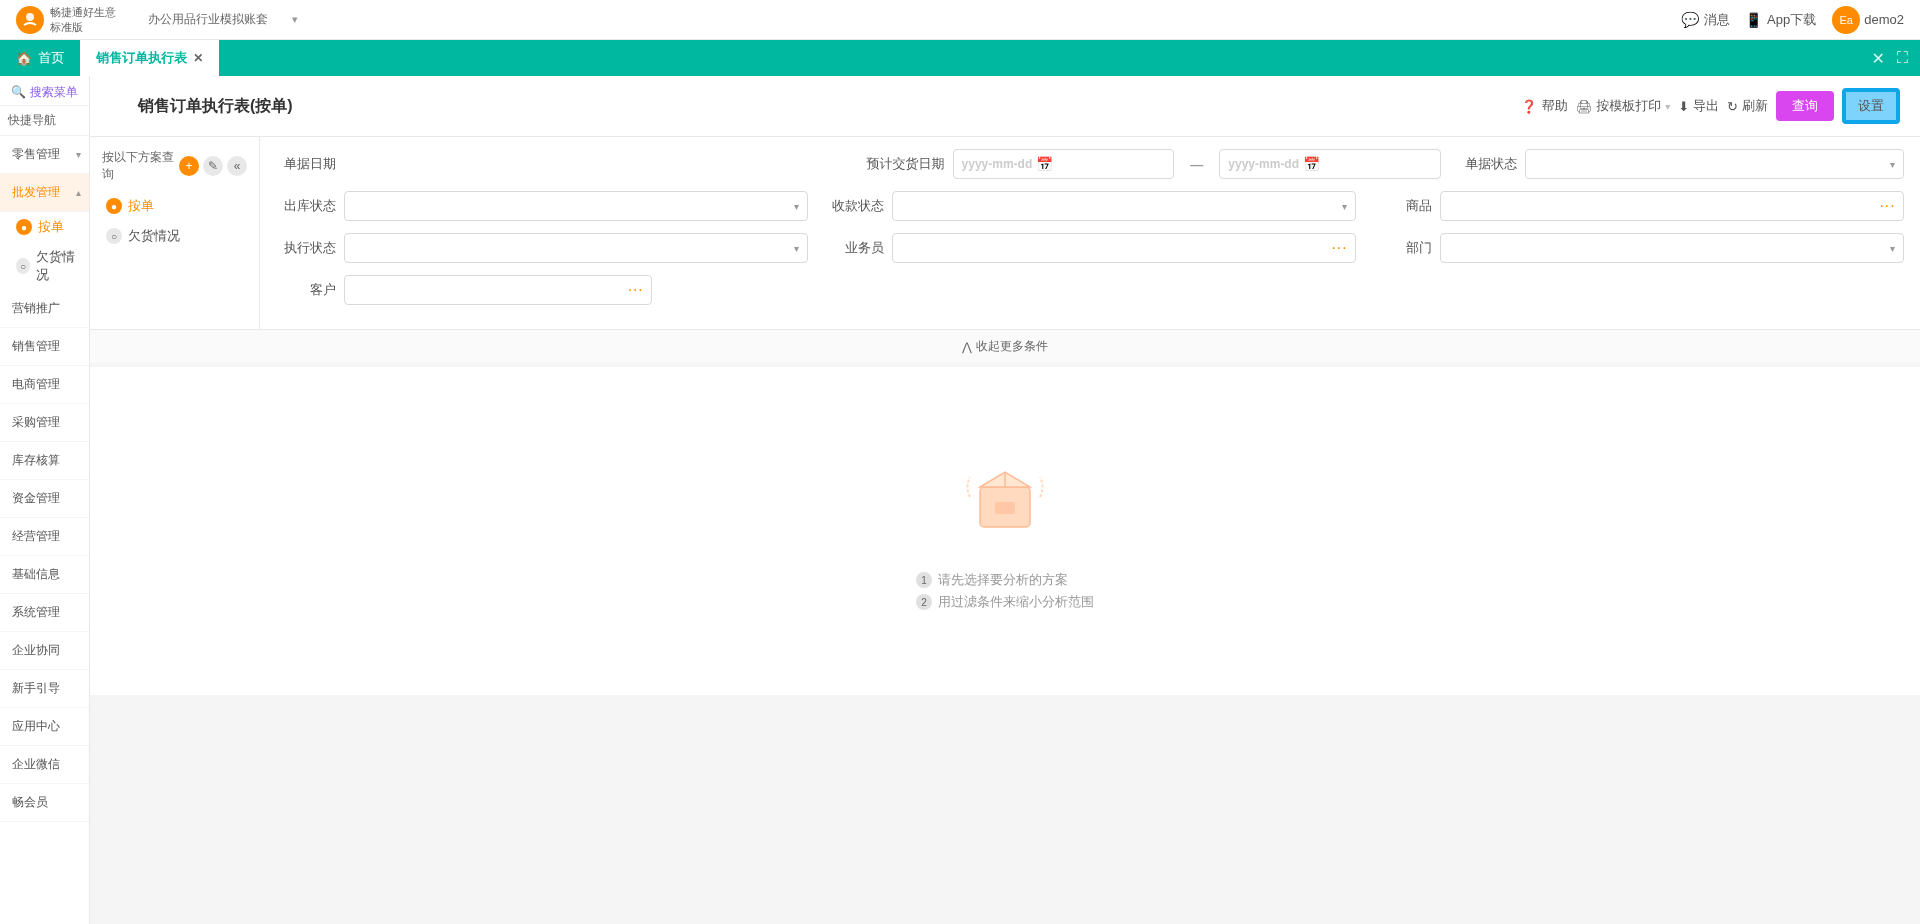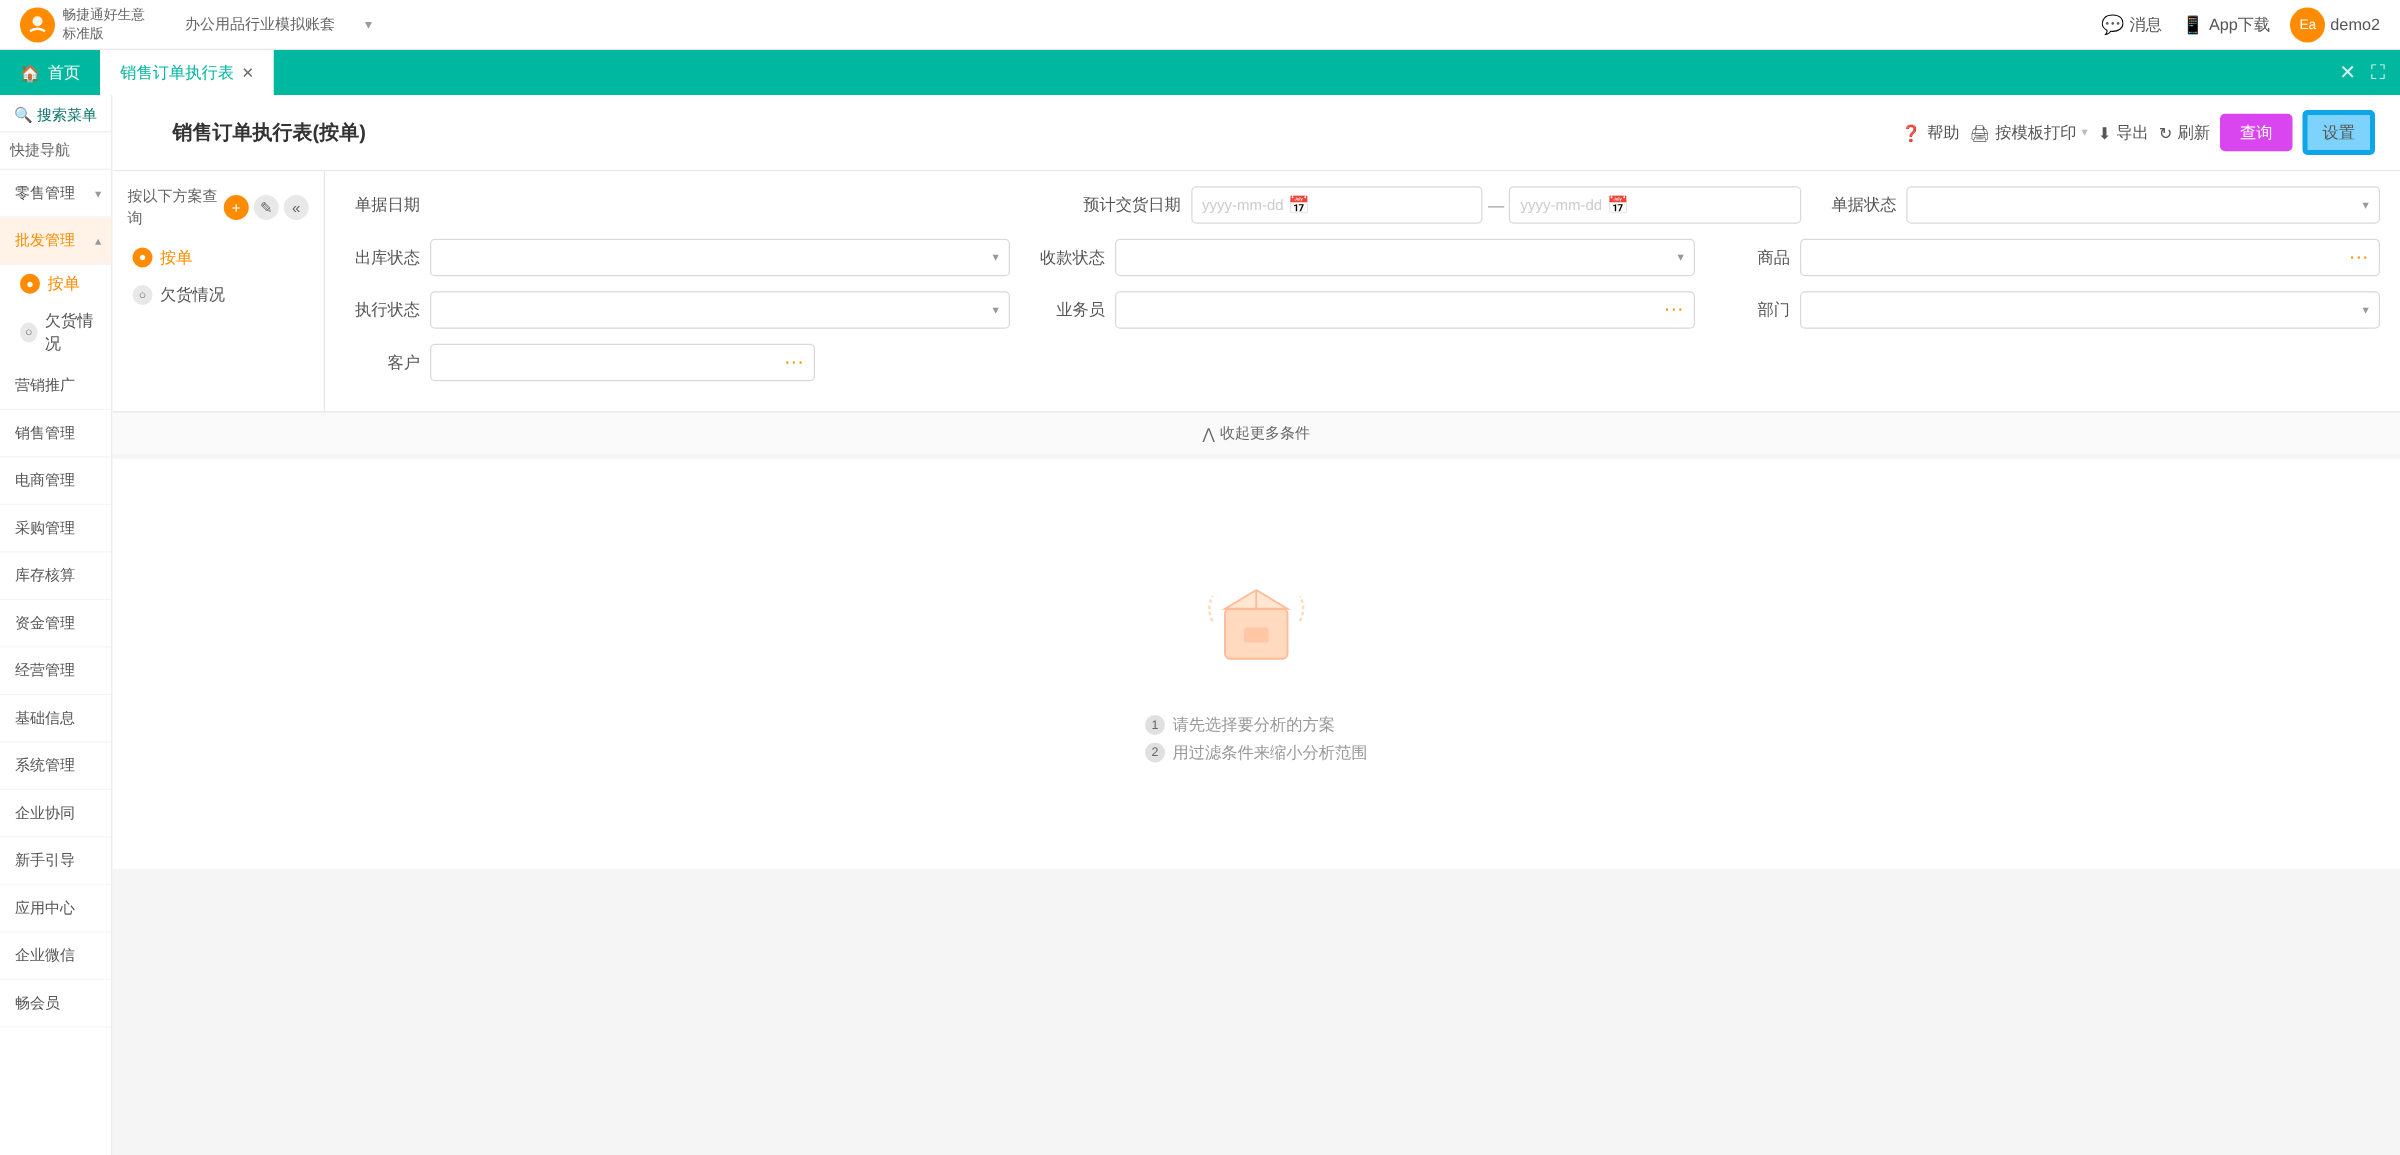--- a/index.html
+++ b/index.html
@@ -86,21 +86,21 @@
       align-items: center;
       padding: 0 16px;
       font-size: 13px;
       cursor: pointer;
       gap: 6px;
       color: rgba(255,255,255,0.85);
     }
     .tab-item.active {
       background: #fff;
       color: #00b8a0;
-      font-weight: 400;
+      font-weight: 700;
     }
     .tab-item.home {
       color: #fff;
     }
     .tab-close {
       font-size: 12px;
       color: #666;
       cursor: pointer;
     }
     .tab-bar-actions {
@@ -130,21 +130,21 @@
       background: #fff;
       border-right: 1px solid #e8e8e8;
       display: flex;
       flex-direction: column;
       overflow-y: auto;
       flex-shrink: 0;
     }
     .sidebar-search {
       padding: 8px 8px 4px;
       font-size: 12px;
-      color: #0f766e;
+      color: #8b5cf6;
       text-align: center;
       cursor: pointer;
       border-bottom: 1px solid #f0f0f0;
     }
     .sidebar-quick {
       padding: 6px 8px;
       font-size: 12px;
       color: #666;
       text-align: left;
       cursor: pointer;
@@ -311,22 +311,23 @@
     .filter-label {
       font-size: 13px;
       color: #555;
       white-space: nowrap;
       min-width: 60px;
       text-align: right;
     }
     .date-range {
       display: flex;
       align-items: center;
-      gap: 4px;
+      gap: 16px;
       flex: 1;
+      font-weight: bold;
     }
     .date-input {
       flex: 1;
       height: 30px;
       border: 1px solid #d9d9d9;
       border-radius: 4px;
       padding: 0 8px;
       font-size: 12px;
       color: #999;
       display: flex;

